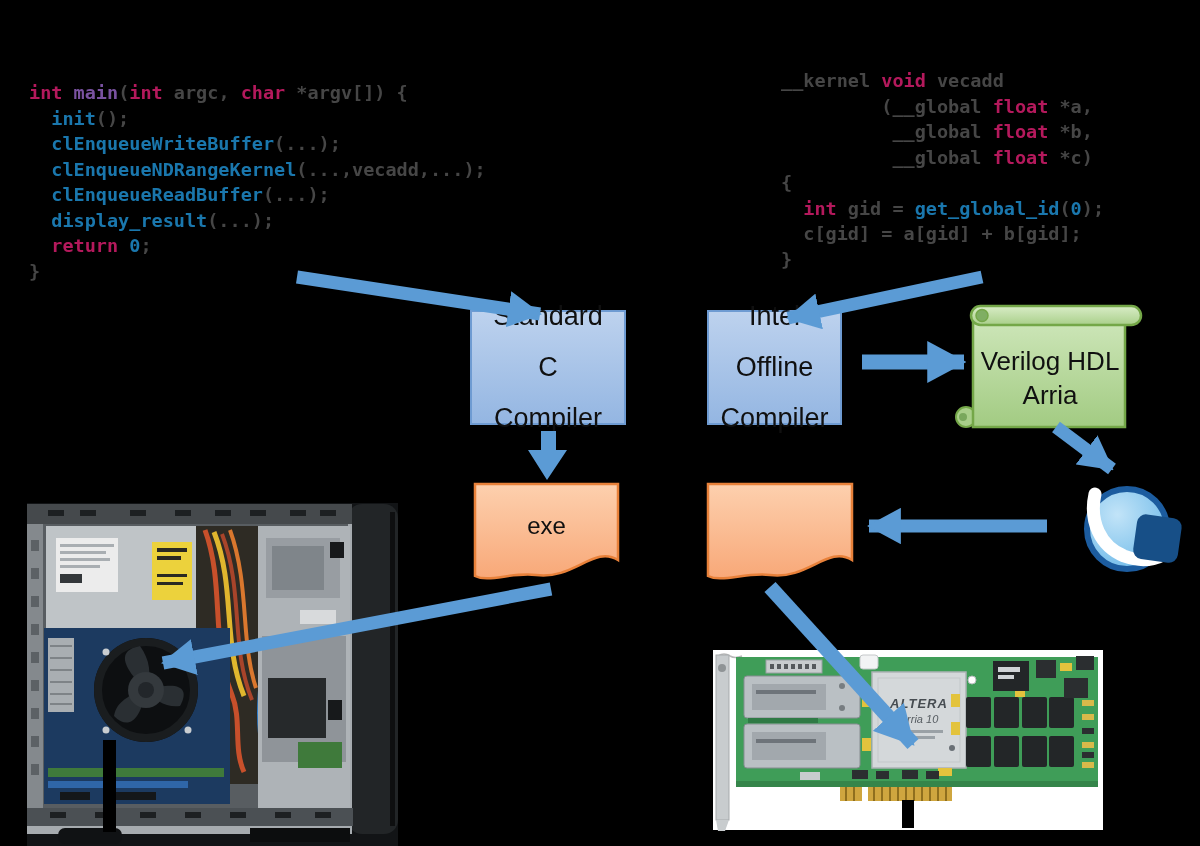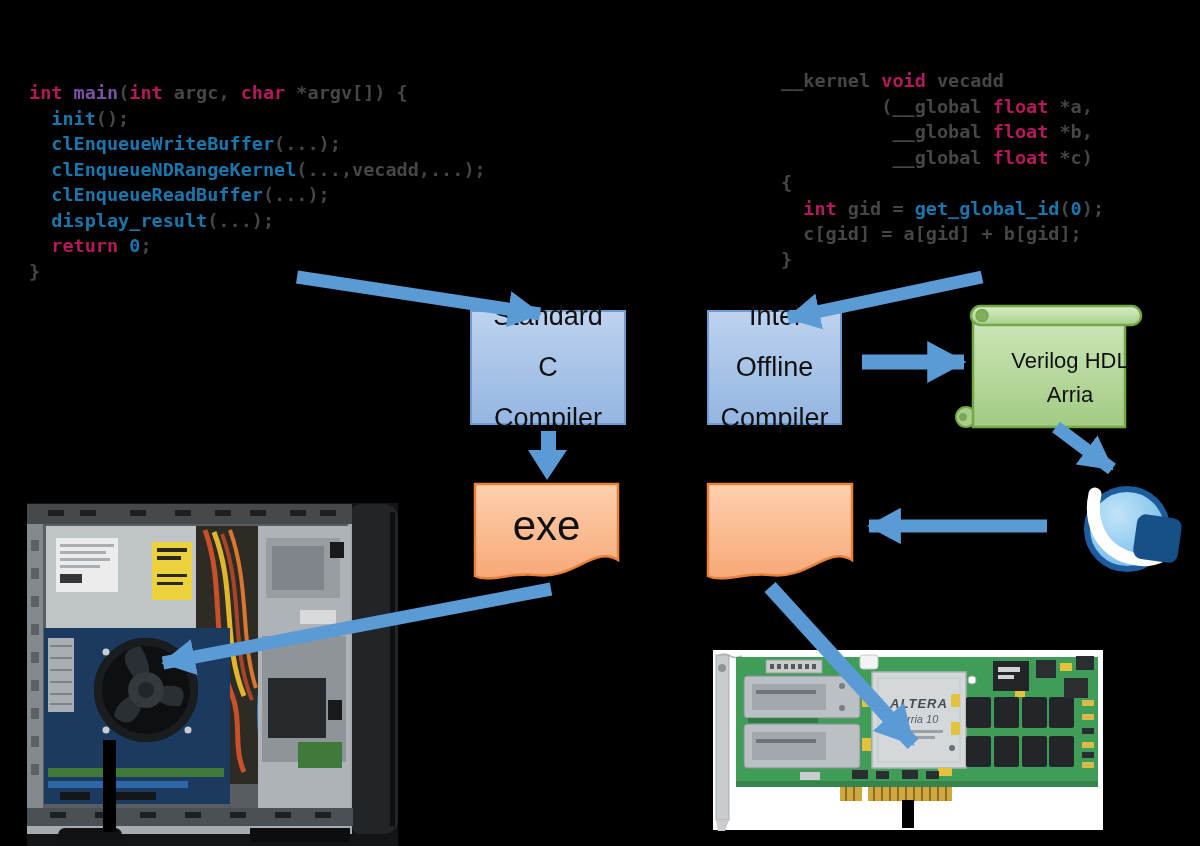--- a/index.html
+++ b/index.html
@@ -15,22 +15,22 @@
   .tok-f{color:var(--code_function,#1a77ad);}
   .tok-e{color:var(--code_entity,#7a52a1);}
   .tok-p{color:var(--code_plain,#464646);}
   .box{position:absolute;box-sizing:border-box;
        background:linear-gradient(180deg,#bdd2ee 0%,#94b6e2 100%);
        border:2px solid var(--box_border,#6e9bd2);
        display:flex;flex-direction:column;align-items:center;justify-content:center;
        font-size:27px;line-height:35px;color:#101010;gap:16px;}
   .shapelabel{position:absolute;display:flex;flex-direction:column;align-items:center;
        justify-content:center;color:#101010;}
-  .doc-label{font-size:42px;}
-  .scroll-label{font-size:22px;line-height:34px;padding-left:20px;}
+  .doc-label{font-size:24px;}
+  .scroll-label{font-size:26px;line-height:34px;}
 </style>
 </head>
 <body>
 
 <div class="stage">
 
   <svg class="layer" viewBox="0 0 1200 846">
     <defs>
       <linearGradient id="docGrad" x1="0" y1="0" x2="0" y2="1">
         <stop offset="0" stop-color="#fdd0ae"></stop>

